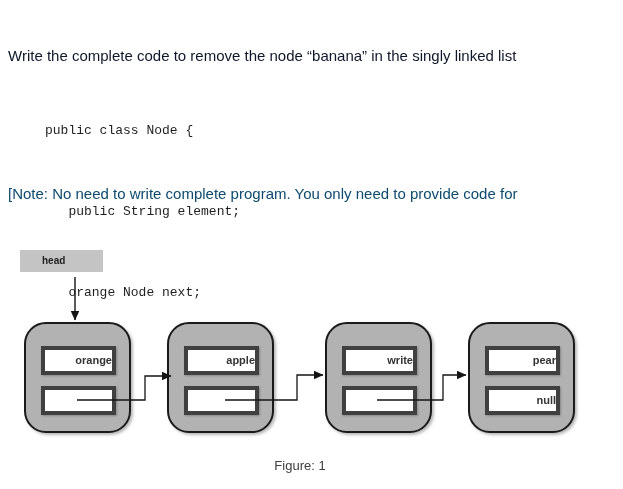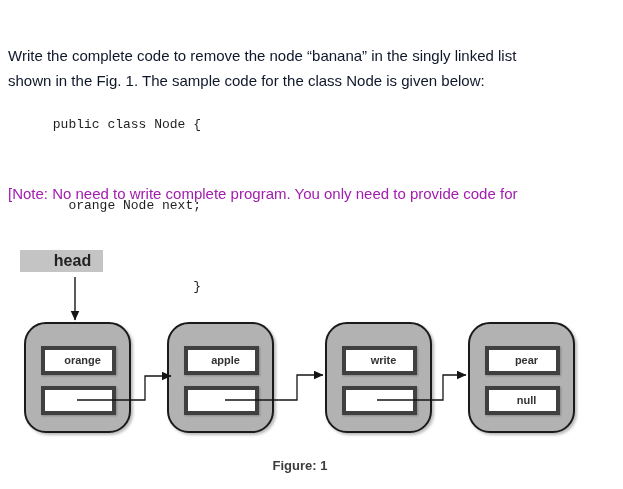--- a/index.html
+++ b/index.html
@@ -5,70 +5,70 @@
   html,body{margin:0;padding:0;}
   body{
     width:623px;height:489px;position:relative;background:#ffffff;
     font-family:"Liberation Sans",sans-serif;color:#1a1a1a;overflow:hidden;
   }
   .question{
     position:absolute;left:8px;top:3px;width:606px;
     font-size:15px;line-height:25px;color:#0f172a;margin-top:40px;
   }
   .code{
-    position:absolute;left:45px;top:57px;
+    position:absolute;left:45px;top:63px;
     font-family:"Liberation Mono",monospace;font-size:13px;line-height:27px;
-    color:#1f1f1f;white-space:pre;text-align:right;
+    color:#1f1f1f;white-space:pre;
   }
   .note{
     position:absolute;left:8px;top:180px;width:606px;
-    font-size:15px;line-height:27px;color:#a21caf;
+    font-size:15px;line-height:27px;color:#0c4a6e;
   }
   .head-box{
     position:absolute;left:20px;top:250px;width:83px;height:22px;
     background:#c4c4c4;
-    font-size:16px;line-height:22px;font-weight:bold;color:#222;
-    text-align:center;text-indent:22px;
+    font-size:10px;line-height:22px;font-weight:bold;color:#222;
+    text-indent:22px;
   }
   .node{
     position:absolute;top:322px;width:107px;height:111px;box-sizing:border-box;
     background:#b2b2b2;border:2px solid #1a1a1a;border-radius:22px;
     box-shadow:2px 2px 3px rgba(0,0,0,0.28);
   }
   .node.n1{left:24px}
   .node.n2{left:167px}
   .node.n3{left:325px}
   .node.n4{left:468px}
   .cell{
     position:absolute;left:15px;width:75px;height:29px;box-sizing:border-box;
     background:#ffffff;border:4px solid #404040;
-    font-size:11px;font-weight:bold;color:#333;text-align:center;line-height:21px;
+    font-size:11px;font-weight:bold;color:#333;text-align:right;line-height:21px;
     box-shadow:1px 1px 2px rgba(0,0,0,0.25);
     padding-left:8px;
   }
   .cell.element{top:22px}
   .cell.next{top:62px}
   .arrow-layer{
     position:absolute;left:0;top:0;width:623px;height:489px;pointer-events:none;
   }
   .caption{
     position:absolute;left:0;top:458px;width:600px;text-align:center;
-    font-size:13px;font-weight:bold;color:#3d3d3d;
+    font-size:13px;font-weight:normal;color:#3d3d3d;
   }
 </style>
 </head>
 <body>
 
 <div class="question">
   <div>Write the complete code to remove the node “banana” in the singly linked list</div>
-  <div>shown in the Fig. 1. The sample code for the class Node is given below:</div>
 </div>
 
 <div class="code">
   <div>public class Node {</div>
+  <div>   public String element;</div>
   <div>   orange Node next;</div>
   <div>}</div>
 </div>
 
 <div class="note">
   <div>[Note: No need to write complete program. You only need to provide code for</div>
 </div>
 
 <div>
   <div class="head-box">head</div>

